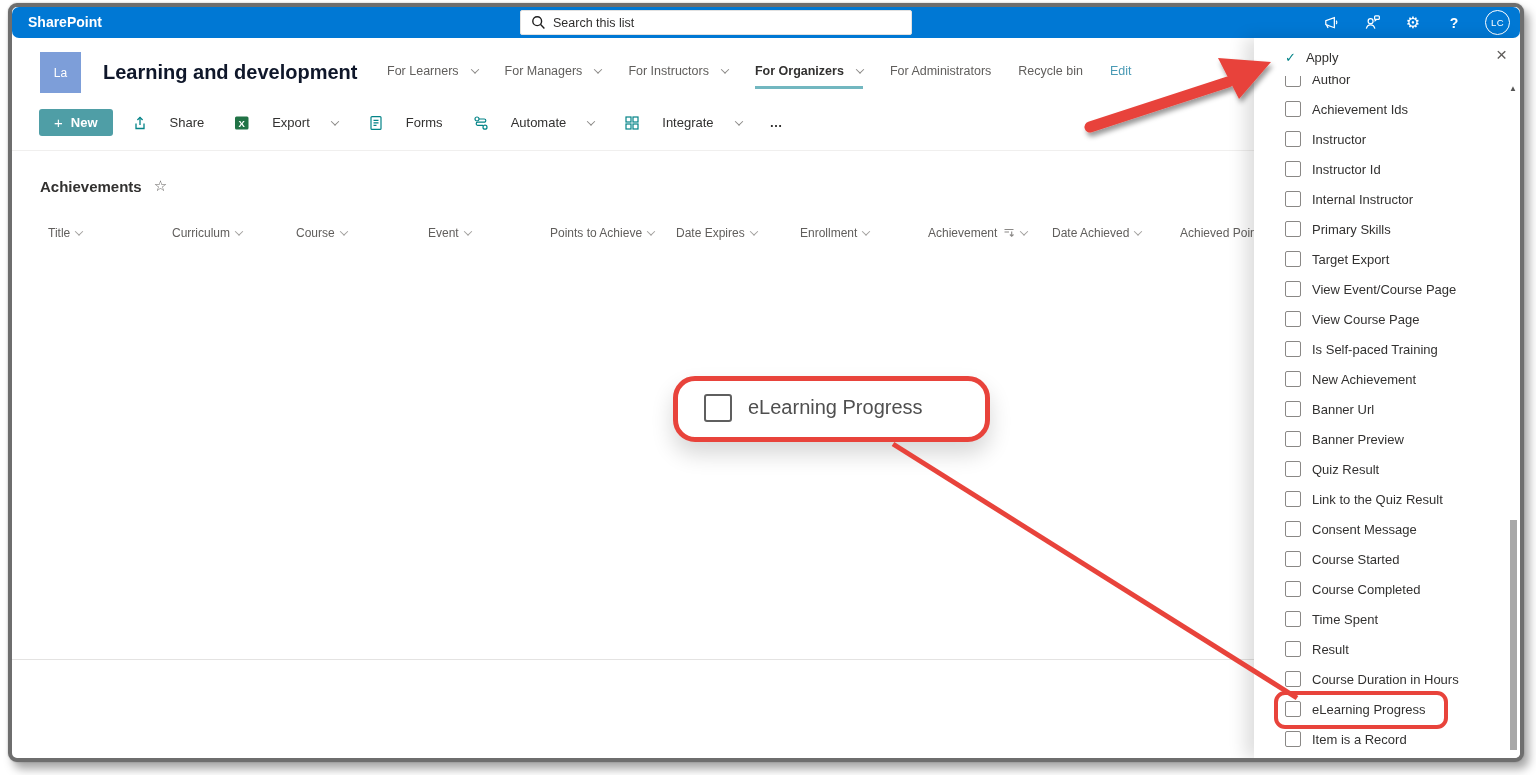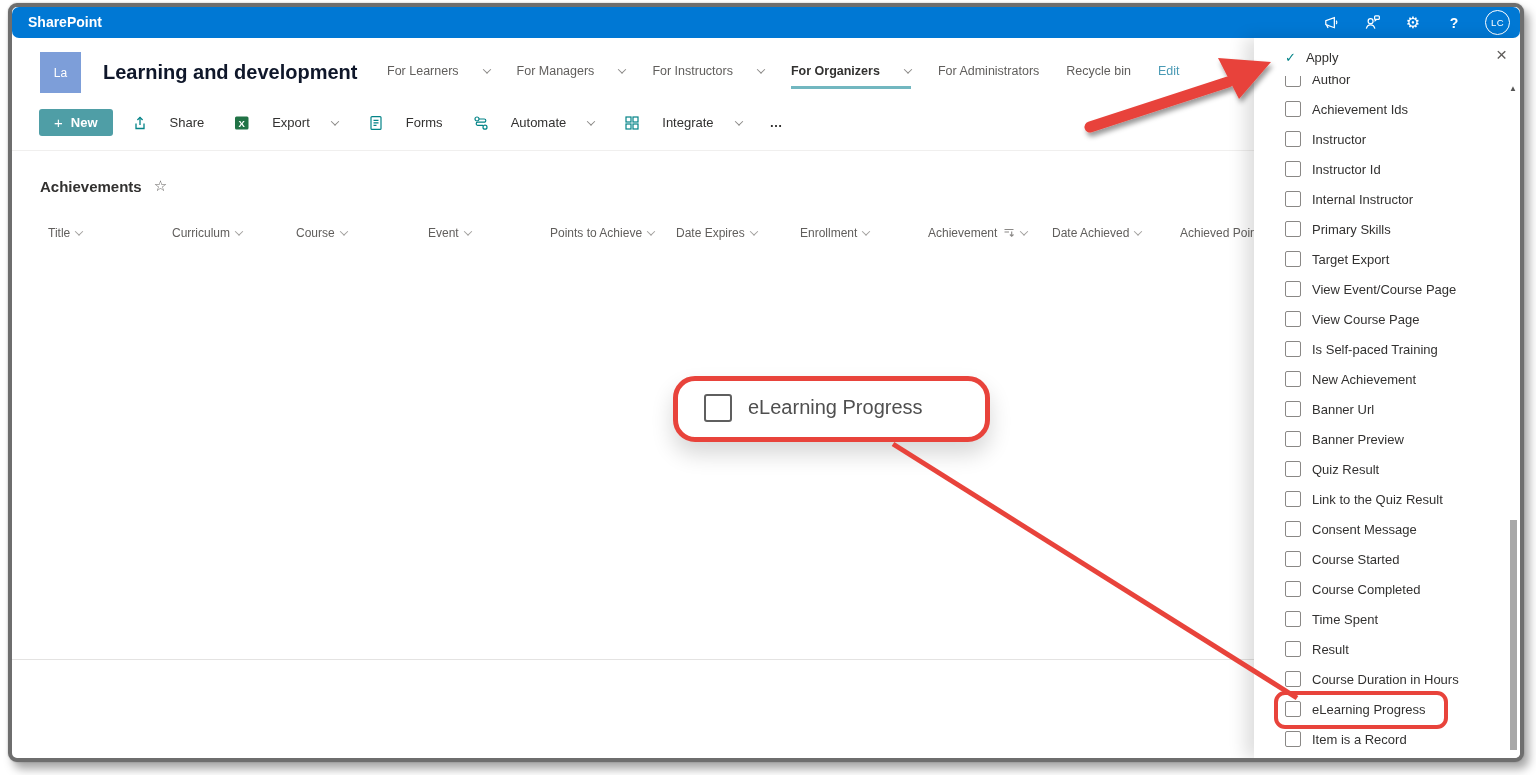--- a/index.html
+++ b/index.html
@@ -24,21 +24,21 @@
   .sb-icon { width:20px; height:20px; display:flex; align-items:center; justify-content:center; font-size:16px; color:#fff; }
   .avatar { width:25px; height:25px; border:1.4px solid #fff; border-radius:50%; color:#fff;
             font-size:9.5px; display:flex; align-items:center; justify-content:center; letter-spacing:.5px; }
 
   
   .logo-tile { position:absolute; left:28px; top:45px; width:41px; height:41px; background:#7d9ed9;
                color:#fff; font-size:12px; display:flex; align-items:center; justify-content:center; }
   .site-title { position:absolute; left:91px; top:54px; font-size:20px; font-weight:600; color:#0f172a; }
   .nav { position:absolute; left:375px; top:57px; display:flex; align-items:flex-start; gap:27px;
          font-size:12.5px; color:#605e5c; }
-  .nav-item { display:flex; align-items:center; gap:25px; padding-bottom:8px; border-bottom:3px solid transparent; cursor:pointer; }
+  .nav-item { display:flex; align-items:center; gap:13px; padding-bottom:8px; border-bottom:3px solid transparent; cursor:pointer; }
   .nav-item.active { font-weight:700; color:#323130; border-bottom-color:#72b7c0; }
   .nav-item.link { color:#4a9ab5; }
   .chev { width:6px; height:6px; border-right:1.4px solid currentColor; border-bottom:1.4px solid currentColor;
           transform:rotate(45deg) translate(-1px,-1px); display:inline-block; }
   .nav .chev { color:#8a8886; }
 
   
   .cmdbar { position:absolute; left:27px; top:102px; display:flex; align-items:center; gap:8px;
             font-size:13px; color:#323130; }
   .btn-new { background:#4f9ea6; color:#fff; font-weight:700; border-radius:3px; height:27px;
@@ -87,20 +87,29 @@
                    border:4px solid #e8433b; border-radius:11px; z-index:45; pointer-events:none; }
   .anno-svg { position:absolute; left:0; top:0; width:1536px; height:775px; z-index:50; pointer-events:none; }
 </style>
 </head>
 <body>
 
 <div class="frame">
 
   <div class="suitebar">
     <span class="brand">SharePoint</span>
+    <div class="search">
+      <span class="search-glyph">
+        <svg width="15" height="15" viewBox="0 0 15 15">
+            <circle cx="6.2" cy="6.2" r="4.4" fill="none" stroke="#1f1f1f" stroke-width="1.4"></circle>
+            <path d="M9.6 9.6 L13.4 13.4" stroke="#1f1f1f" stroke-width="1.4"></path>
+          </svg>
+      </span>
+      <input placeholder="Search this list" style="">
+    </div>
     <div class="sb-icons">
       <span class="sb-icon">
         <svg width="19" height="19" viewBox="0 0 20 20" fill="none" stroke="#fff" stroke-width="1.3">
             <path d="M4 8.2v4l9 3.3V4.8L4 8.2z"></path>
             <path d="M4.8 12.5l1.6 3.4"></path>
             <path d="M14.8 8.2c1 .6 1 2.8 0 3.4"></path>
           </svg>
       </span>
       <span class="sb-icon">
         <svg width="19" height="19" viewBox="0 0 20 20" fill="none" stroke="#fff" stroke-width="1.3">

